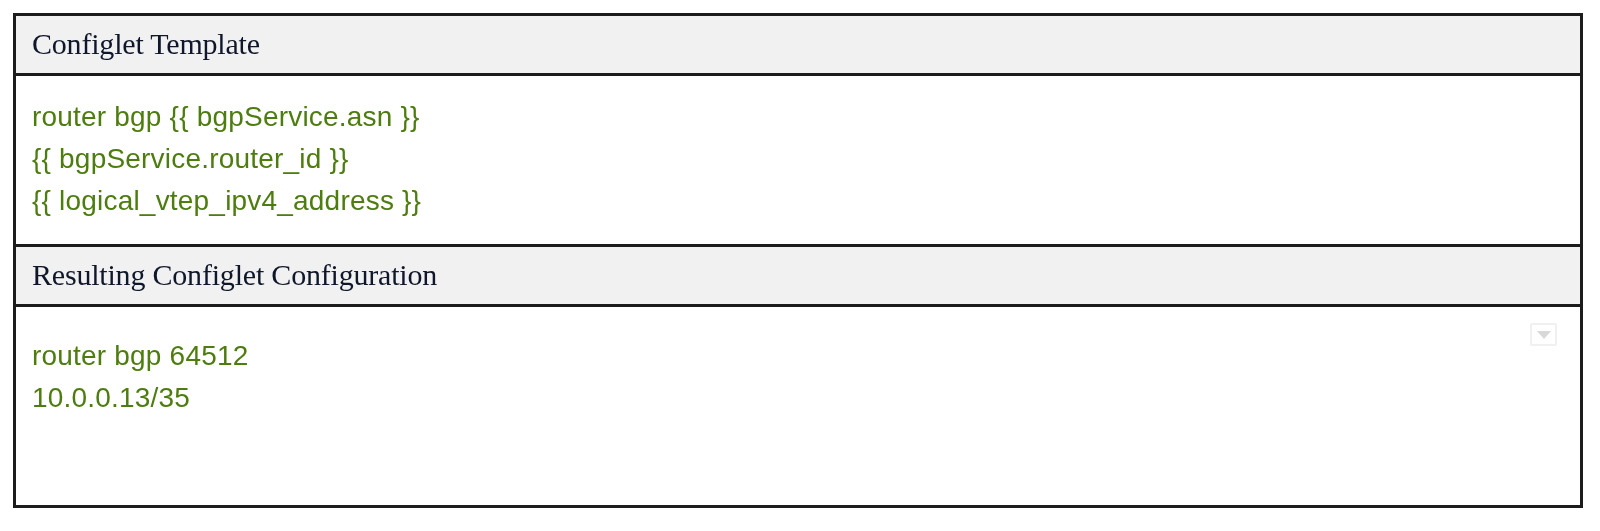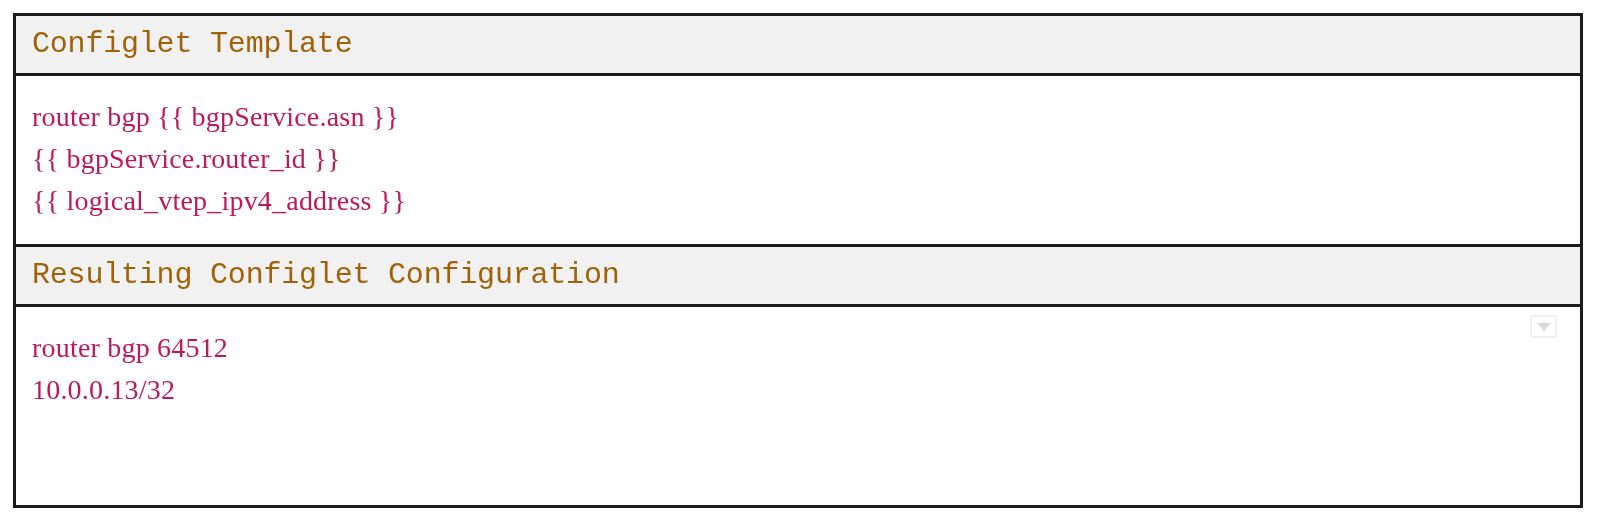--- a/index.html
+++ b/index.html
@@ -26,22 +26,22 @@
     border: 3px solid #1c1c1c;
     background: #ffffff;
   }
 
   .panel-header {
     box-sizing: border-box;
     width: 100%;
     background: #f1f1f1;
     border-bottom: 3px solid #1c1c1c;
     padding: 13px 16px 14px 16px;
-    color: #a16207;
-    font-family: Liberation Mono, monospace;
+    color: #0f172a;
+    font-family: Liberation Serif, serif;
     font-size: 30px;
     line-height: 1.0;
     letter-spacing: -0.2px;
     white-space: nowrap;
     overflow: hidden;
   }
 
   .panel-body {
     box-sizing: border-box;
     width: 100%;
@@ -50,27 +50,28 @@
     position: relative;
   }
 
   .panel-body.template-body {
     height: 171px;
     border-bottom: 3px solid #1c1c1c;
   }
 
   .panel-body.rendered-body {
     height: 167px;
+    margin-top: 8px;
   }
 
   .code-line {
-    font-family: Liberation Serif, serif;
+    font-family: Liberation Sans, sans-serif;
     font-size: 28px;
     line-height: 42px;
-    color: #be185d;
+    color: #4d7c0f;
     white-space: pre;
     letter-spacing: 0.2px;
   }
 
   .collapse-toggle {
     position: absolute;
     right: 23px;
     top: 8px;
     width: 27px;
     height: 23px;
@@ -107,16 +108,16 @@
 
   <div class="panel-header">Resulting Configlet Configuration</div>
 
   <div class="panel-body rendered-body">
 
     <div class="collapse-toggle">
       <span class="caret"></span>
     </div>
 
     <div class="code-line">router bgp 64512</div>
-    <div class="code-line">10.0.0.13/32</div>
+    <div class="code-line">10.0.0.13/35</div>
   </div>
 
 </div>
 
 </body></html>

